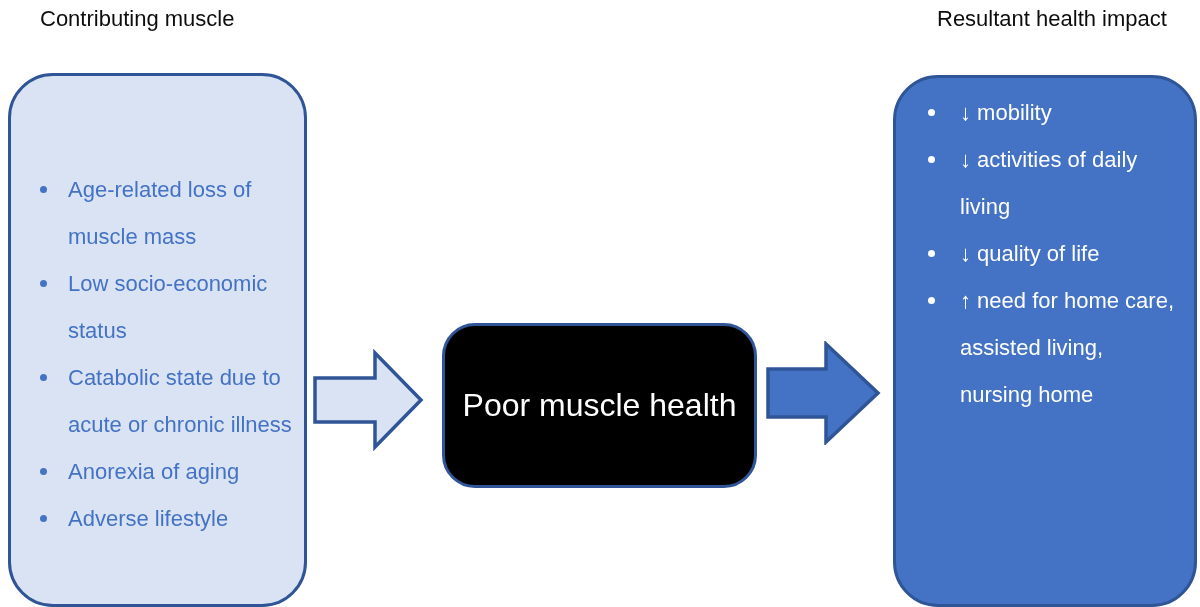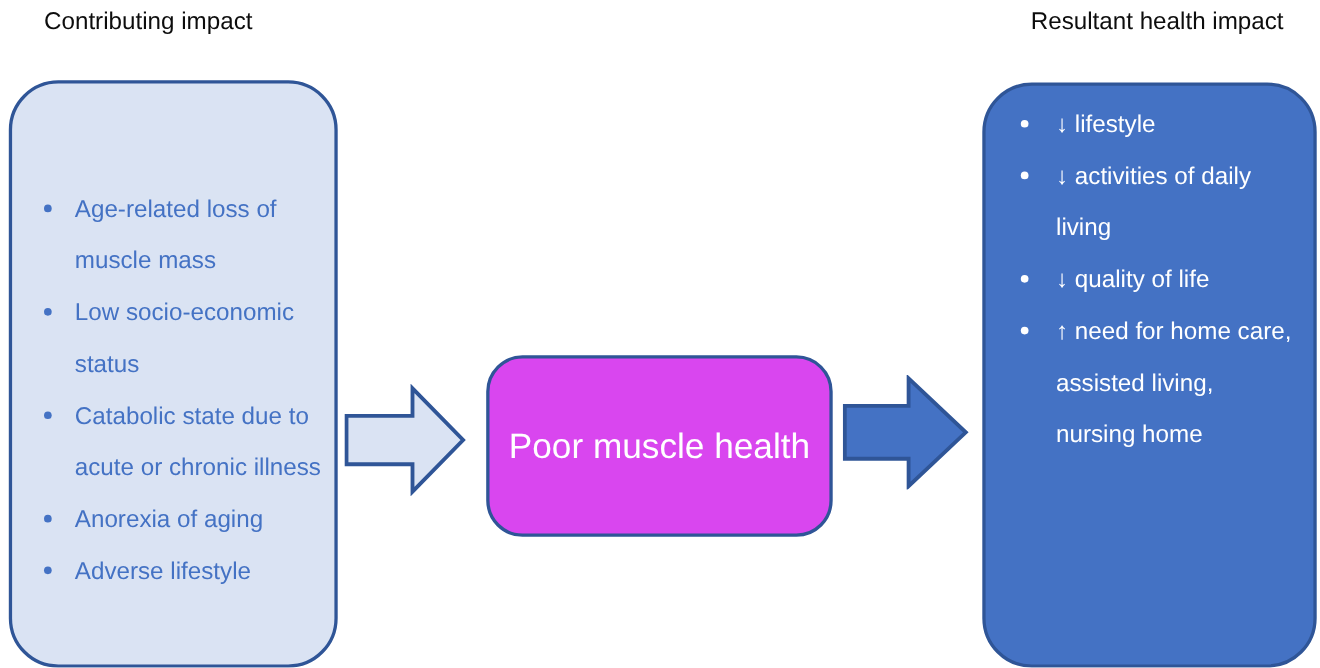--- a/index.html
+++ b/index.html
@@ -14,21 +14,21 @@
   .title-left  { left:40px; top:6px; }
   .title-right { left:937px; top:6px; }
 
   .box { position:absolute; box-sizing:border-box; border:3px solid #2F5597; }
   .left-box {
     left:8px; top:73px; width:299px; height:534px;
     background:#DAE3F3; border-radius:45px;
   }
   .center-box {
     left:442px; top:323px; width:315px; height:165px;
-    background:#d946ef; border-radius:33px;
+    background:#000000; border-radius:33px;
     display:flex; align-items:center; justify-content:center;
   }
   .center-label { color:#ffffff; font-size:32px; white-space:nowrap; }
   .right-box {
     left:893px; top:75px; width:304px; height:532px;
     background:#4472C4; border-radius:45px;
   }
 
   ul.flow-list { list-style:none; margin:0; }
   .left-box  ul.flow-list { padding:58px 10px 0 27px;margin-top:32px; }
@@ -48,21 +48,21 @@
   .arrow { position:absolute; }
   .arrow-left  { left:313px; top:349px; }
   .arrow-right { left:766px; top:341px; }
   .arrow svg polygon { stroke:#2F5597; stroke-width:3.5; stroke-linejoin:miter; }
 </style>
 </head>
 <body>
 
 <div class="canvas">
 
-  <div class="title title-left">Contributing impact</div>
+  <div class="title title-left">Contributing muscle</div>
 
   <div class="title title-right">Resultant health impact</div>
 
   <div class="box left-box">
     <ul class="flow-list">
       <li>Age-related loss of muscle mass</li>
       <li>Low socio-economic status</li>
       <li>Catabolic state due to acute or chronic illness</li>
       <li>Anorexia of aging</li>
       <li>Adverse lifestyle</li>
@@ -80,20 +80,20 @@
   </div>
 
   <div class="arrow arrow-right">
     <svg width="116" height="104" viewBox="0 0 116 104" aria-hidden="true">
       <polygon points="2,28 60,28 60,3 112,52 60,101 60,76 2,76" fill="#4472C4"></polygon>
     </svg>
   </div>
 
   <div class="box right-box">
     <ul class="flow-list">
-      <li>↓ lifestyle</li>
+      <li>↓ mobility</li>
       <li>↓ activities of daily living</li>
       <li>↓ quality of life</li>
       <li>↑ need for home care, assisted living, nursing home</li>
     </ul>
   </div>
 
 </div>
 
 </body></html>

